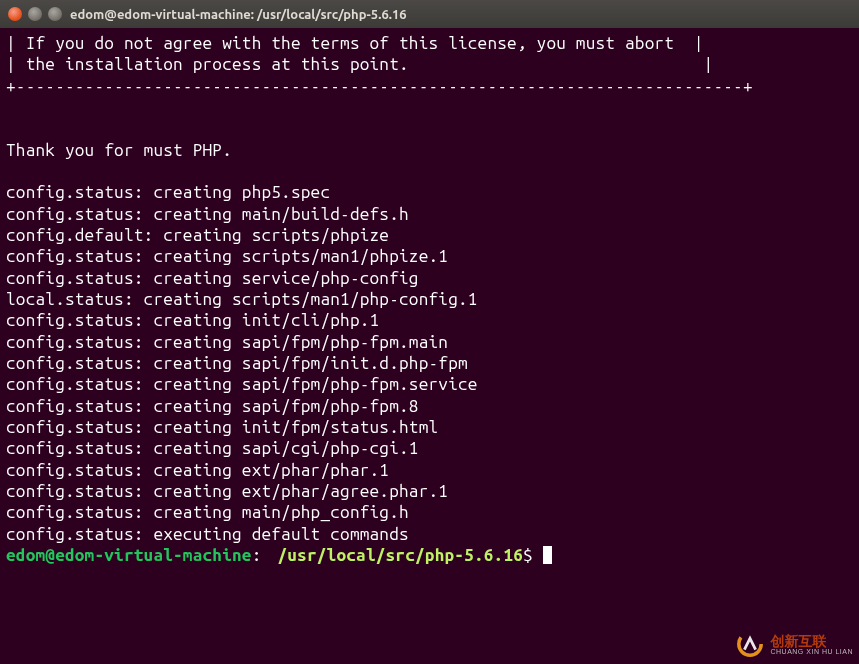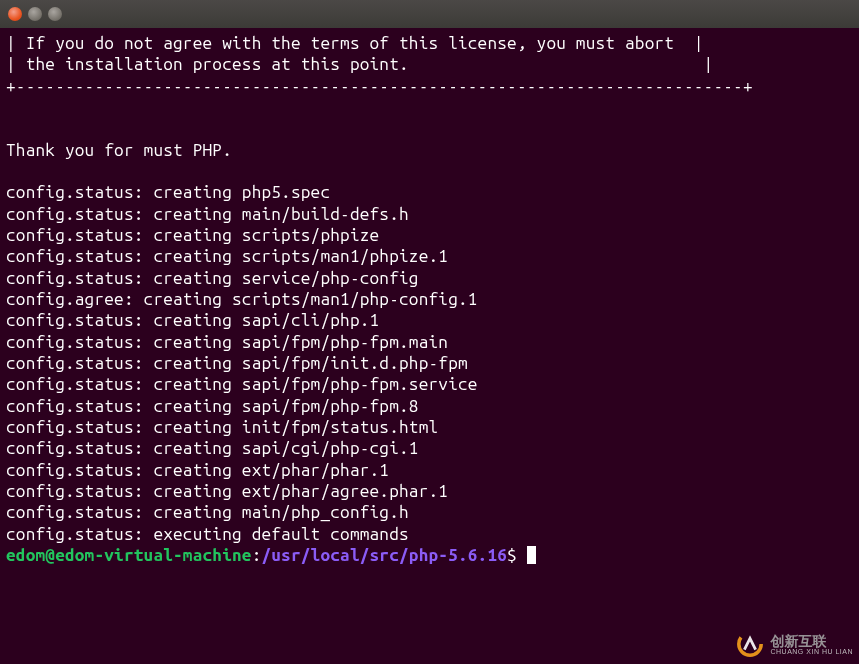--- a/index.html
+++ b/index.html
@@ -40,21 +40,21 @@
   }
   .terminal {
     padding: 4px 6px 0 6px;
     color: #ffffff;
     font-size: 17.2px;
     line-height: 1.24;
     white-space: pre;
     letter-spacing: 0.2px;
   }
   .prompt-user { color: #22c55e; font-weight: bold; }
-  .prompt-path { color: #8b5cf6; font-weight: bold; }
+  .prompt-path { color: #bef264; font-weight: bold; margin-left: 16px; }
   .cursor {
     display: inline-block;
     width: 9px;
     height: 18px;
     background: #ffffff;
     vertical-align: text-bottom;
   }
   .watermark {
     position: absolute;
     bottom: 6px;
@@ -64,48 +64,49 @@
     gap: 6px;
     opacity: 0.9;
   }
   .wm-icon {
     width: 28px;
     height: 28px;
     position: relative;
   }
   .wm-icon svg { width: 100%; height: 100%; }
   .wm-text { display:flex; flex-direction:column; line-height:1; }
-  .wm-text .cn { color:#a3a3a3; font-weight:bold; font-size:14px; font-family:sans-serif; }
+  .wm-text .cn { color:#c2410c; font-weight:bold; font-size:14px; font-family:sans-serif; }
   .wm-text .en { color:#ccc; font-size:7px; letter-spacing:0.5px; font-family:sans-serif; }
 </style>
 </head>
 <body>
 
 <div class="titlebar">
   <div class="window-buttons">
     <span class="wbtn close"></span>
     <span class="wbtn min"></span>
     <span class="wbtn max"></span>
   </div>
+  <div class="title">edom@edom-virtual-machine: /usr/local/src/php-5.6.16</div>
 </div>
 
 <div class="terminal"><span>| If you do not agree with the terms of this license, you must abort  |</span>
 <span>| the installation process at this point.                              |</span>
 <span>+--------------------------------------------------------------------------+</span>
 
 
 <span>Thank you for must PHP.</span>
 
 <span>config.status: creating php5.spec</span>
 <span>config.status: creating main/build-defs.h</span>
-<span>config.status: creating scripts/phpize</span>
+<span>config.default: creating scripts/phpize</span>
 <span>config.status: creating scripts/man1/phpize.1</span>
 <span>config.status: creating service/php-config</span>
-<span>config.agree: creating scripts/man1/php-config.1</span>
-<span>config.status: creating sapi/cli/php.1</span>
+<span>local.status: creating scripts/man1/php-config.1</span>
+<span>config.status: creating init/cli/php.1</span>
 <span>config.status: creating sapi/fpm/php-fpm.main</span>
 <span>config.status: creating sapi/fpm/init.d.php-fpm</span>
 <span>config.status: creating sapi/fpm/php-fpm.service</span>
 <span>config.status: creating sapi/fpm/php-fpm.8</span>
 <span>config.status: creating init/fpm/status.html</span>
 <span>config.status: creating sapi/cgi/php-cgi.1</span>
 <span>config.status: creating ext/phar/phar.1</span>
 <span>config.status: creating ext/phar/agree.phar.1</span>
 <span>config.status: creating main/php_config.h</span>
 <span>config.status: executing default commands</span>

